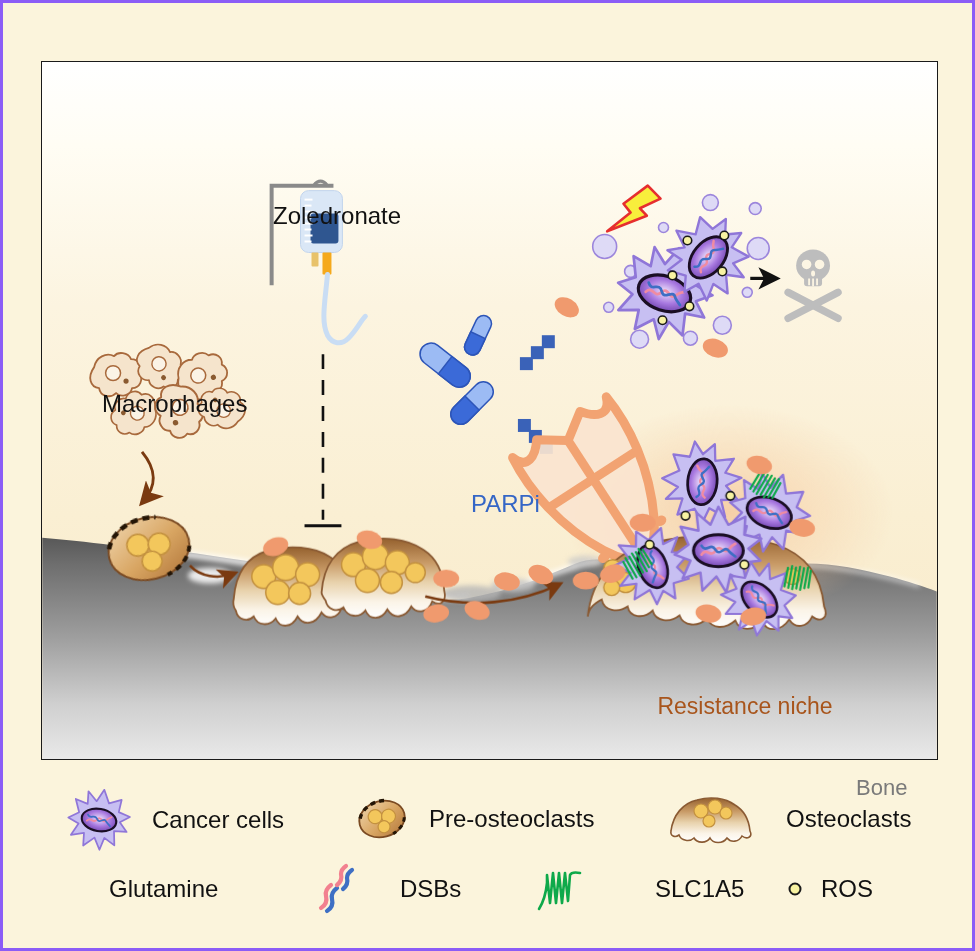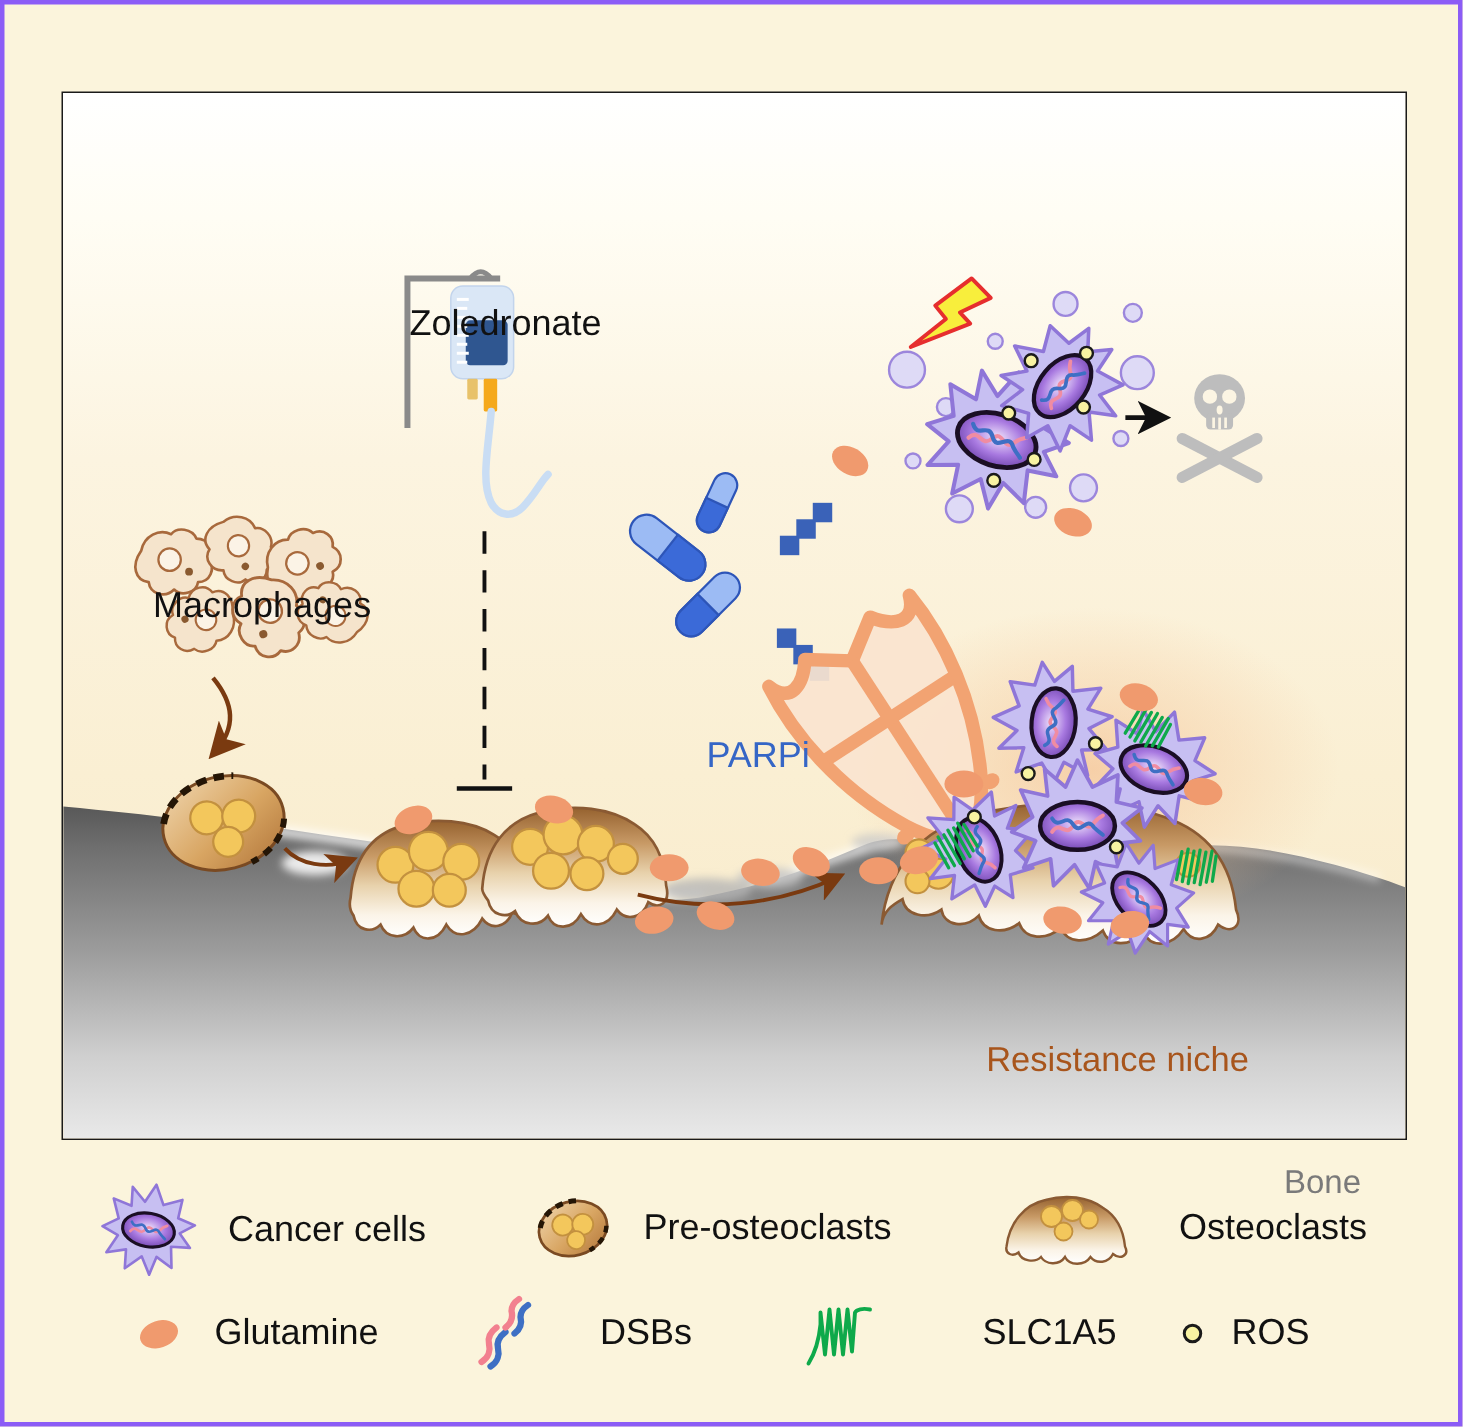--- a/index.html
+++ b/index.html
@@ -14,21 +14,21 @@
   .lbl-zoledronate{left:231px;top:140px;}
   .lbl-macrophages{left:60px;top:328px;text-align:center;}
   .lbl-parpi{left:429px;top:428px;color:#3566C6;}
   .lbl-niche{left:596px;top:631px;width:214px;text-align:center;color:#A8551C;font-size:23px;}
   .lbl-bone{left:814px;top:697px;color:#7A7A7A;font-size:22px;margin-top:16px;}
   .litem{position:absolute;display:flex;align-items:center;}
   .llabel{font-size:24px;color:#111;}
   .li-cancer{left:55px;top:784px;height:66px;}
   .li-preost{left:352px;top:792px;height:48px;}
   .li-osteo{left:660px;top:790px;height:52px;gap:11px;}
-  .li-glut{left:86px;top:872px;height:28px;}
+  .li-glut{left:86px;top:872px;height:28px;flex-direction:column;}
   .li-dsbs{left:312px;top:860px;height:52px;gap:17px;}
   .li-slc{left:532px;top:860px;height:52px;gap:48px;}
   .li-ros{left:782px;top:874px;height:24px;justify-content:center;}
 </style>
 </head>
 <body>
 
 <div class="frame">
 
   <div class="panel">

